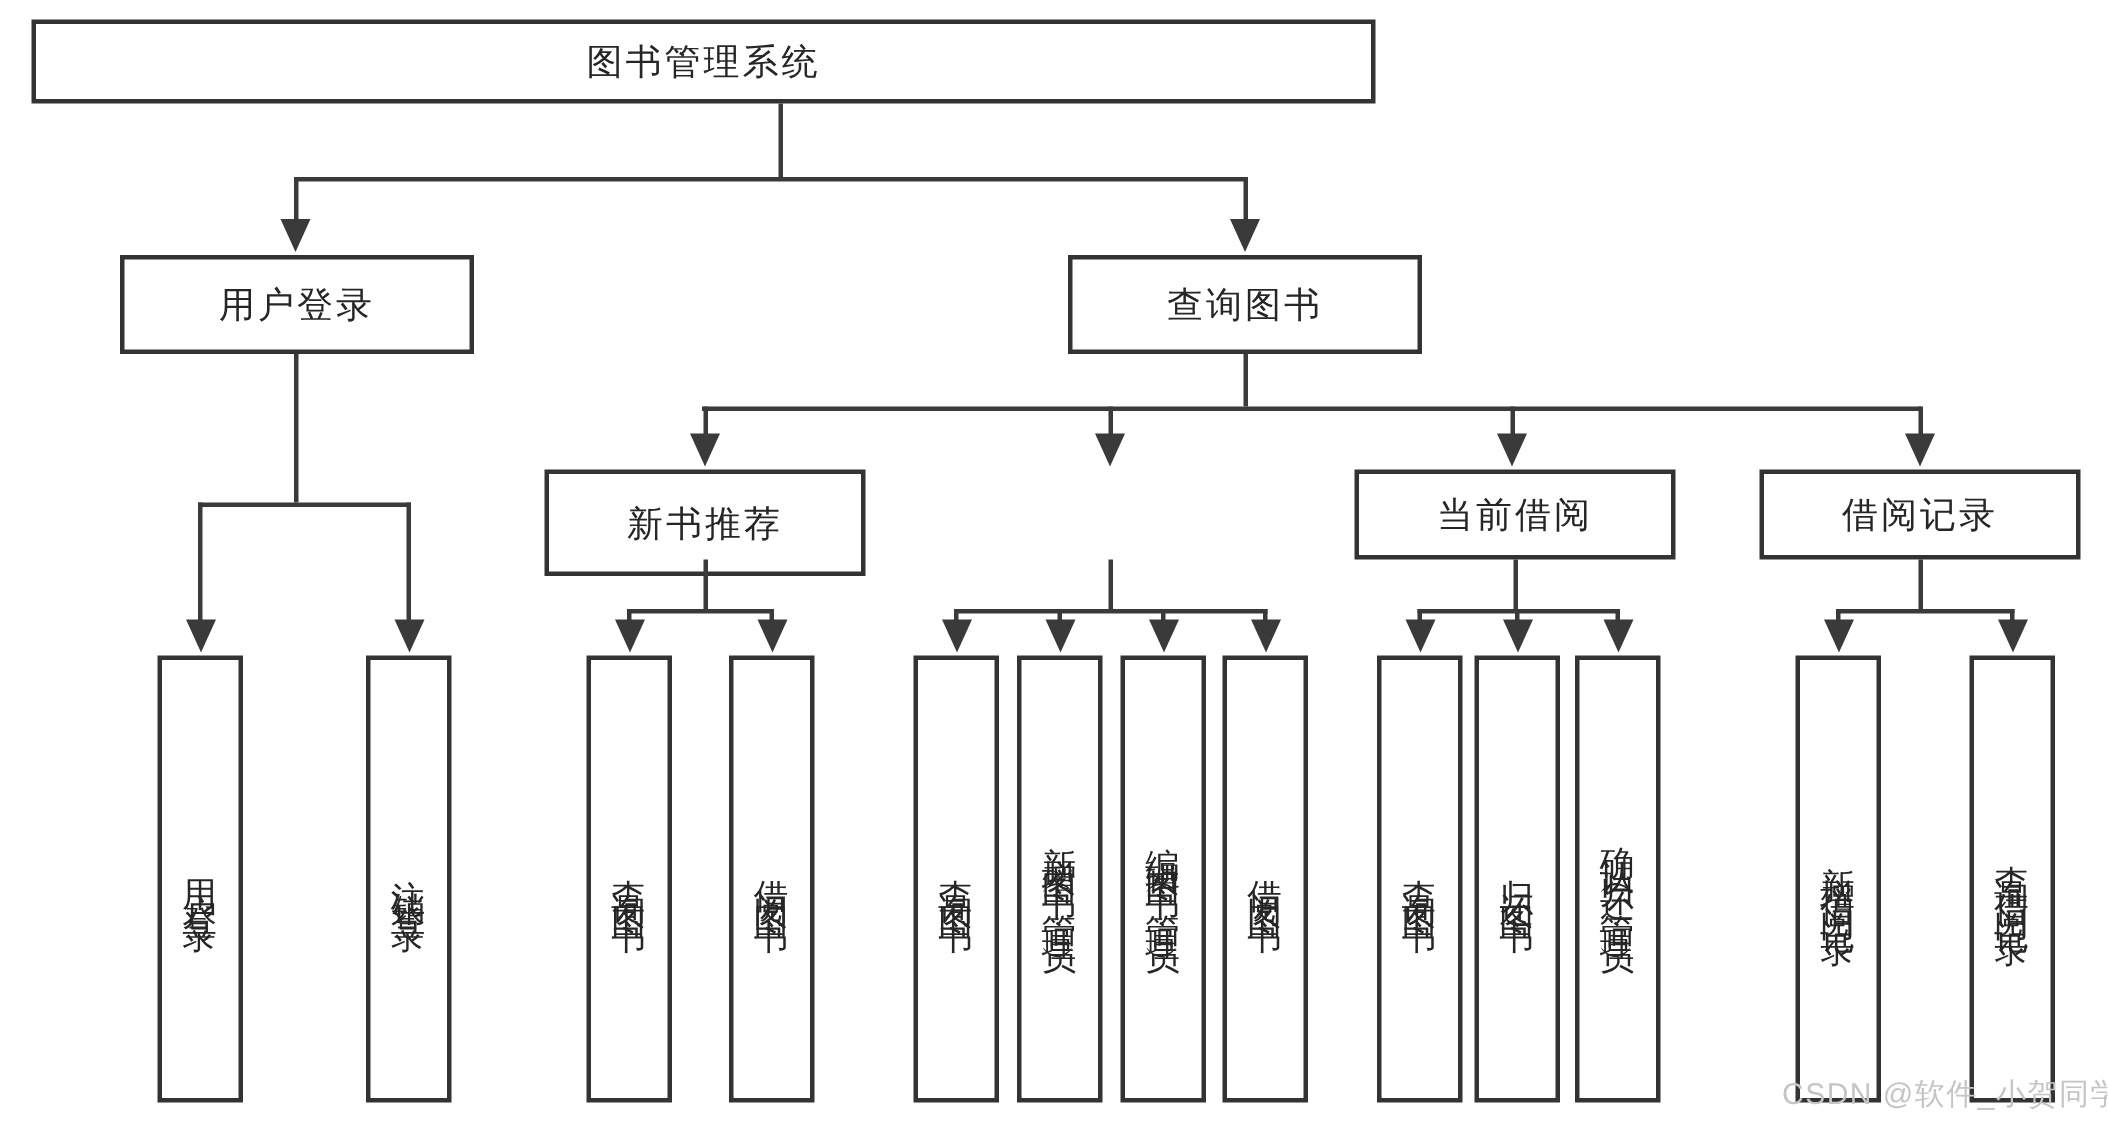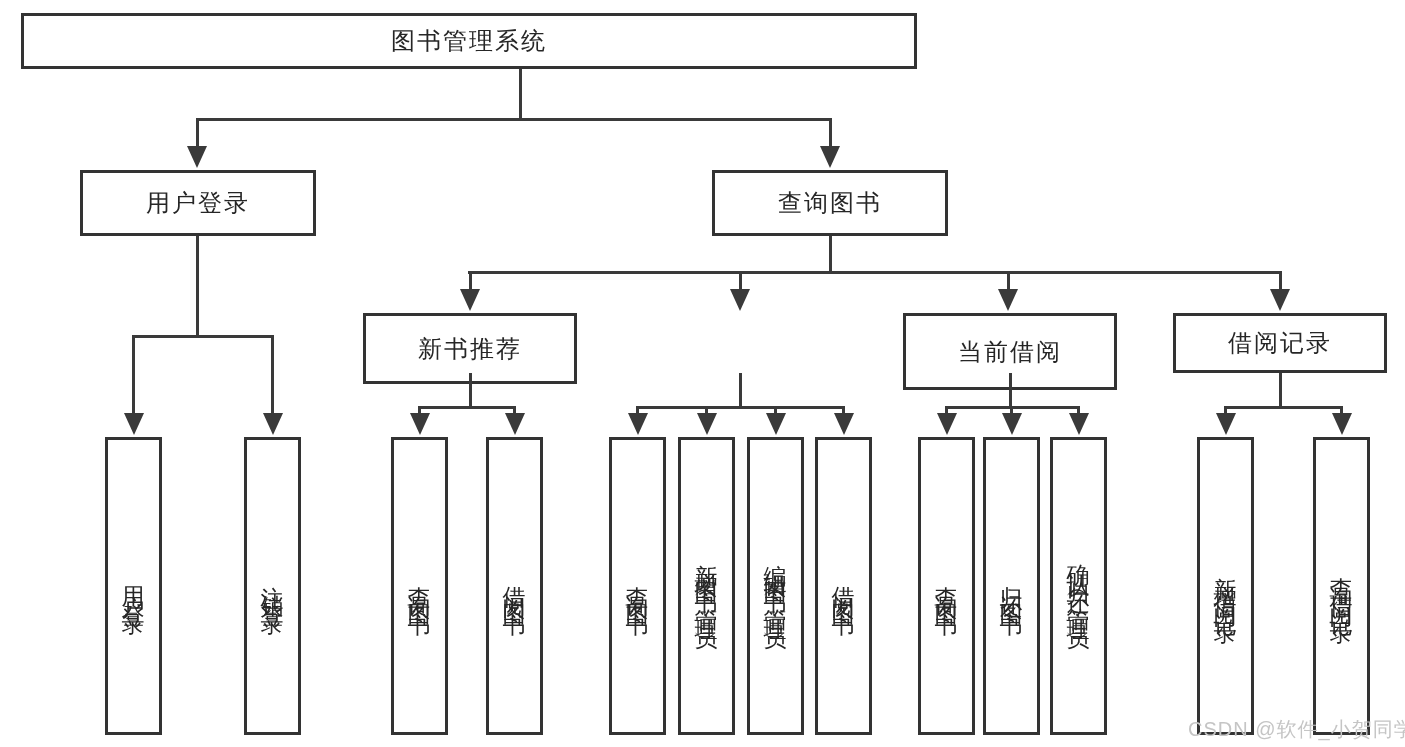--- a/index.html
+++ b/index.html
@@ -48,21 +48,21 @@
 
   <div class="node" style="left:712px;top:170px;width:236px;height:66px;">
     <span>查询图书</span>
   </div>
 
   <div class="node" style="left:363px;top:313px;width:214px;height:71px;">
     <span>新书推荐</span>
   </div>
 
 
-  <div class="node" style="left:903px;top:313px;width:214px;height:77px;align-items:center;">
+  <div class="node" style="left:903px;top:313px;width:214px;height:60px;align-items:center;">
     <span>当前借阅</span>
   </div>
 
   <div class="node" style="left:1173px;top:313px;width:214px;height:60px;">
     <span>借阅记录</span>
   </div>
 
   <div class="leaf" style="left:105px;">
     <span class="vtext">用户登录</span>
   </div>

